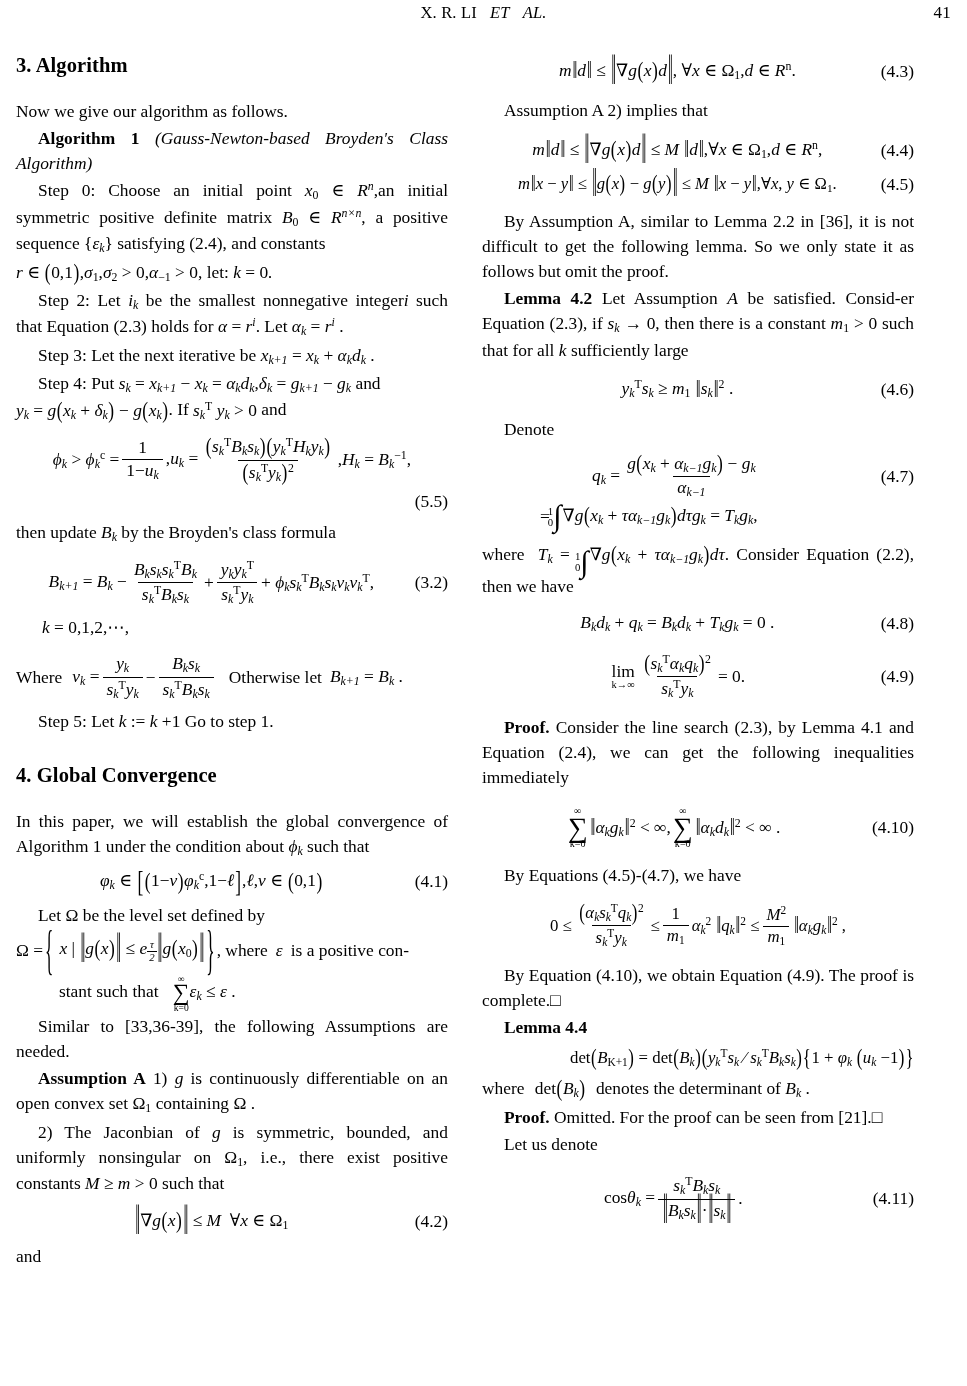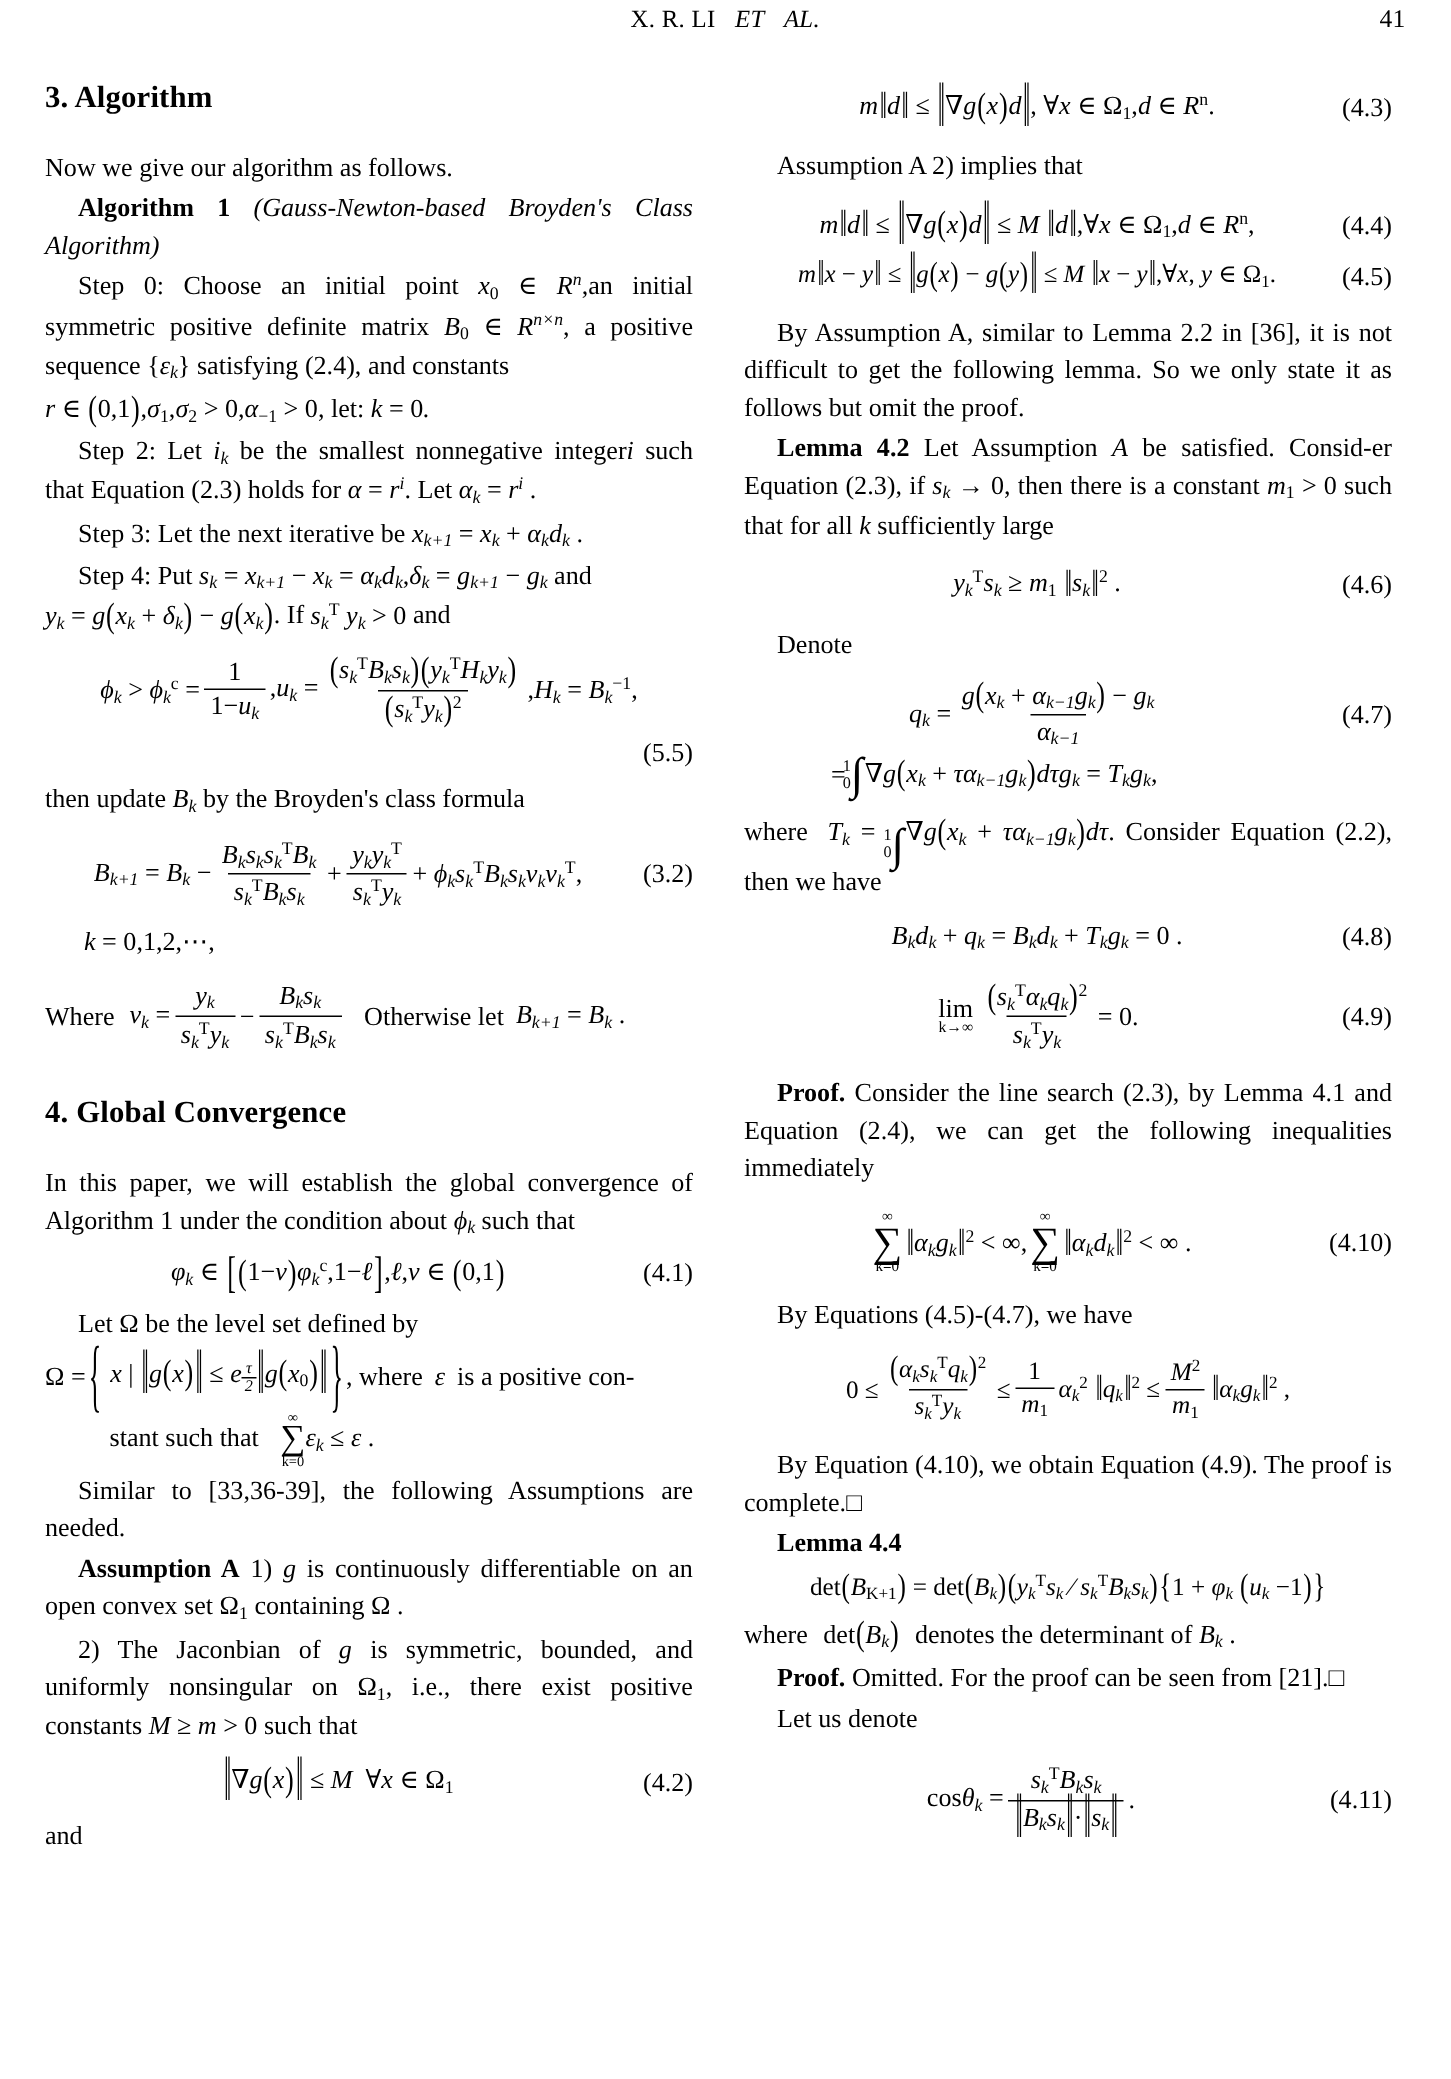--- a/index.html
+++ b/index.html
@@ -13,21 +13,21 @@
     position: relative;
     font-family: "Liberation Serif", "DejaVu Serif", serif;
     color: #000000;
     overflow: hidden;
   }
   .page {
     position: relative;
     width: 967px;
     height: 1386px;
     box-sizing: border-box;
-    padding: 0 30px;
+    padding: 0 16px;
   }
 
   
   .runhead {
     position: relative;
     height: 30px;
     font-size: 16.5px;
     letter-spacing: .2px;
   }
   .runhead .title {
@@ -379,20 +379,25 @@
         </span>
         <span class="m"><span class="mr">−</span></span>
         <span class="frac">
           <span class="num m">B<span class="sub">k</span>s<span class="sub">k</span></span>
           <span class="den m">s<span class="sub">k</span><span class="supr">T</span>B<span class="sub">k</span>s<span class="sub">k</span></span>
         </span>
         <span style="font-style:normal; margin-left:12px;">Otherwise let</span>
         <span class="m nb" style="margin-left:8px;">B<span class="sub">k+1</span> <span class="mr">=</span> B<span class="sub">k</span> <span class="mr">.</span></span>
       </div>
 
+      <p class="ind" style="margin-top:4px;">
+        <span>Step 5: Let</span>
+        <span class="m nb">k <span class="mr">:=</span> k <span class="mr">+1</span></span>
+        <span>Go to step 1.</span>
+      </p>
 
       <h2 class="sec second">4. Global Convergence</h2>
 
       <p class="noind">
         <span>In this paper, we will establish the global convergence of Algorithm 1 under the condition about</span>
         <span class="m nb">ϕ<span class="sub">k</span></span>
         <span>such that</span>
       </p>
 
       <div class="eq">
@@ -613,21 +618,21 @@
           <span class="m"><span class="bar2">‖</span>α<span class="sub">k</span>g<span class="sub">k</span><span class="bar2">‖</span><span class="supr">2</span> <span class="mr">,</span></span>
         </div>
       </div>
 
       <p class="ind" style="margin-top:10px;">By Equation (4.10), we obtain Equation (4.9). The proof is complete.□</p>
 
       <p class="ind">
         <b>Lemma 4.4</b>
       </p>
 
-      <div class="eq" style="justify-content:center; margin-top:4px; margin-bottom:6px;">
+      <div class="eq" style="justify-content:flex-end; margin-top:4px; margin-bottom:6px;">
         <span class="m" style="font-size:16.8px;"><span class="mr">det</span><span class="pmed mr">(</span>B<span class="subr">K+1</span><span class="pmed mr">)</span> <span class="mr">= det</span><span class="pmed mr">(</span>B<span class="sub">k</span><span class="pmed mr">)</span><span class="pmed mr">(</span>y<span class="sub">k</span><span class="supr">T</span>s<span class="sub">k</span> <span class="mr">⁄</span> s<span class="sub">k</span><span class="supr">T</span>B<span class="sub">k</span>s<span class="sub">k</span><span class="pmed mr">)</span><span class="pmed mr">{</span><span class="mr">1 +</span> φ<span class="sub">k</span> <span class="pmed mr">(</span>u<span class="sub">k</span> <span class="mr">−1</span><span class="pmed mr">)</span><span class="pmed mr">}</span></span>
       </div>
 
       <p class="noind" style="margin-top:6px;">
         <span>where</span>
         <span class="m nb" style="margin-left:6px;"><span class="mr">det</span><span class="pmed mr">(</span>B<span class="sub">k</span><span class="pmed mr">)</span></span>
         <span style="margin-left:6px;">denotes the determinant of</span>
         <span class="m nb">B<span class="sub">k</span> <span class="mr">.</span></span>
       </p>
 

